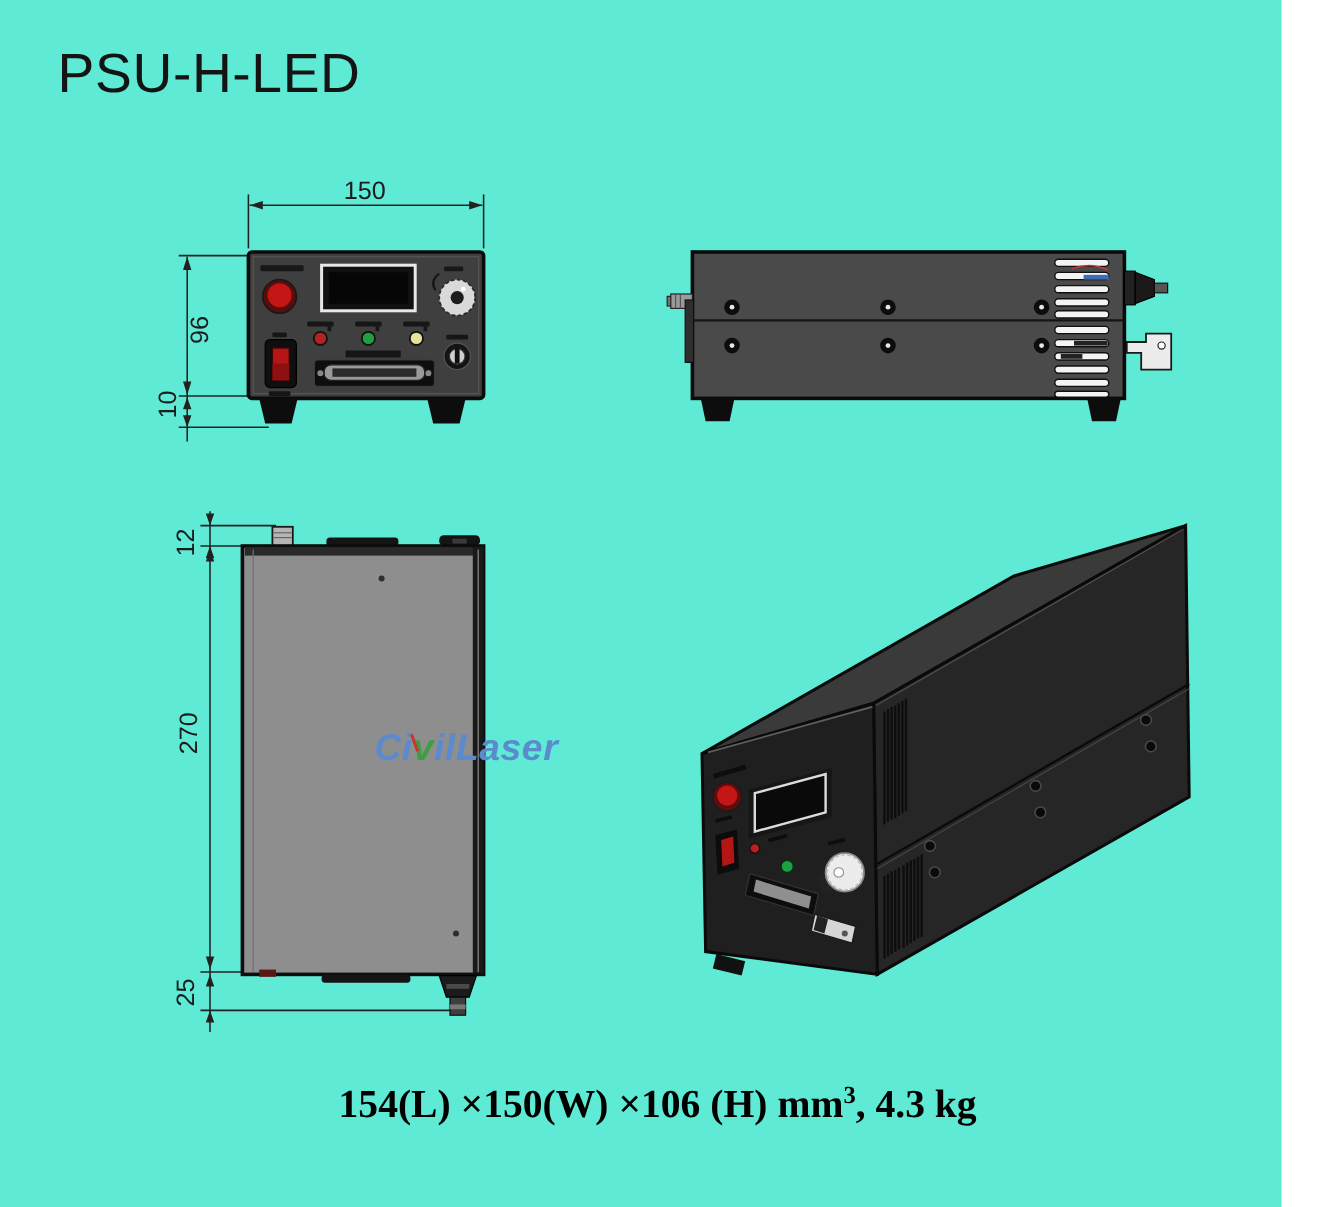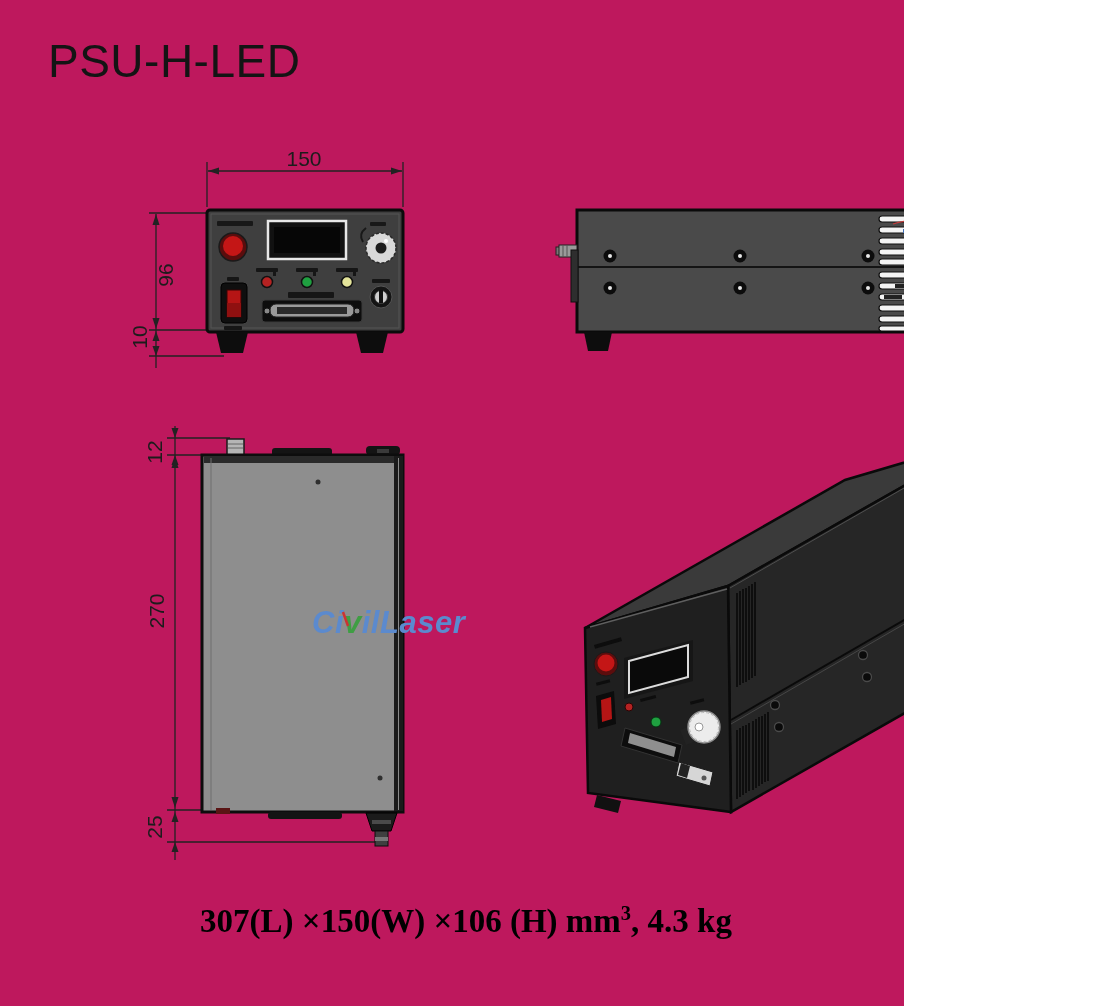--- a/index.html
+++ b/index.html
@@ -1,16 +1,16 @@
 <!DOCTYPE html>
 <html><head>
 <meta charset="utf-8">
 <style>
   html,body{margin:0;padding:0;background:#ffffff;}
-  #stage{position:relative;width:904px;height:1006px;background:#be185d;overflow:hidden;
+  #stage{position:relative;width:1068px;height:1006px;background:#5eead4;overflow:hidden;
          font-family:"Liberation Sans",sans-serif;}
   #page-title{position:absolute;left:48px;top:34px;font-size:46px;font-weight:400;
               color:#141414;letter-spacing:0.5px;font-family:"Liberation Sans",sans-serif;}
   #drawing{position:absolute;left:0;top:0;}
   #caption{position:absolute;left:0;right:0;top:902px;text-align:center;
            font-family:"Liberation Serif",serif;font-weight:bold;font-size:33px;color:#000;
            transform:translateX(14px);}
   #caption sup{font-size:0.62em;}
   .dimtxt{font-family:"Liberation Sans",sans-serif;font-size:21px;fill:#1c1c1c;}
   .wm{font-family:"Liberation Sans",sans-serif;font-style:italic;font-weight:bold;
@@ -266,16 +266,16 @@
 
       <polygon points="679,762 713,772 710,786 676,776" fill="#d6d6d6" stroke="#1a1a1a"></polygon>
       <polygon points="681,763 690,766 687,778 678,775" fill="#222"></polygon>
       <circle cx="704" cy="778" r="2.5" fill="#555"></circle>
 
       <polygon points="597,795 621,801 618,813 594,807" fill="#111"></polygon>
     </g>
   </svg>
 
   <div id="caption">
-    <span>307(L) ×150(W) ×106 (H) mm</span><sup>3</sup><span>, 4.3 kg</span>
+    <span>154(L) ×150(W) ×106 (H) mm</span><sup>3</sup><span>, 4.3 kg</span>
   </div>
 
 </div>
 
 </body></html>

